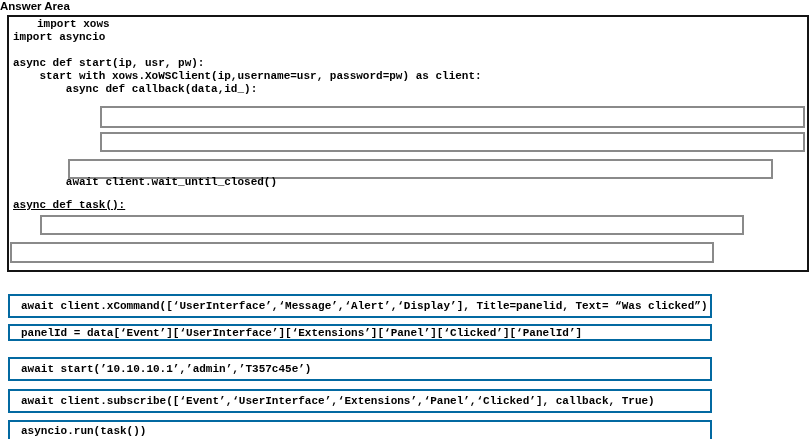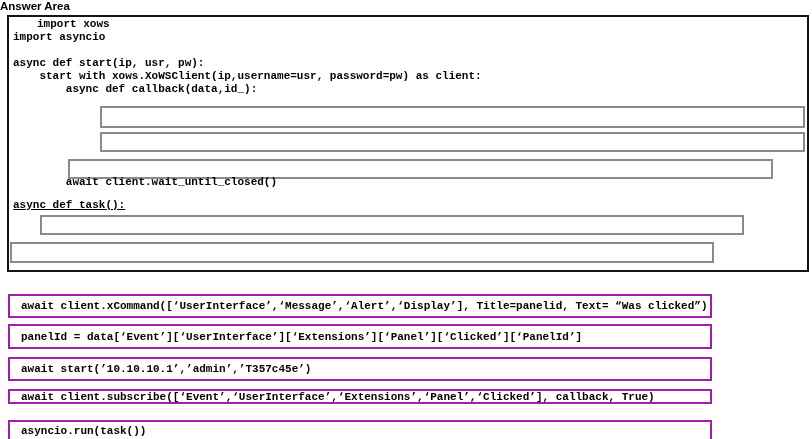--- a/index.html
+++ b/index.html
@@ -44,21 +44,21 @@
   .slot {
     position: absolute;
     background: #fff;
     border: 2px solid #8a8a8a;
   }
   .option {
     position: absolute;
     left: 8px;
     width: 704px;
     background: #fff;
-    border: 2px solid #a21caf;
+    border: 2px solid #0369a1;
     display: flex;
     align-items: center;
     padding-left: 11px;
     font-family: "Liberation Mono", "DejaVu Sans Mono", monospace;
     font-weight: bold;
     font-size: 11px;
     color: #000;
     white-space: pre;
     overflow: hidden;
   }
@@ -91,21 +91,21 @@
   <pre class="codeline" style="top:176px;font-family:Liberation Mono, monospace;">        await client.wait_until_closed()</pre>
 
   <pre class="codeline" style="top:199px;text-decoration:underline;">async def task():</pre>
 
   <div class="slot" style="left:40px; top:215px; width:704px; height:20px;"></div>
 
   <div class="slot" style="left:10px; top:242px; width:704px; height:21px;"></div>
 
   <div class="option" style="top:294px; height:24px;">await client.xCommand([‘UserInterface’,‘Message’,‘Alert’,‘Display’], Title=panelid, Text= “Was clicked”)</div>
 
-  <div class="option" style="top:324px; height:25px;">panelId = data[‘Event’][‘UserInterface’][‘Extensions’][‘Panel’][‘Clicked’][‘PanelId’]</div>
+  <div class="option" style="top:324px; height:17px;">panelId = data[‘Event’][‘UserInterface’][‘Extensions’][‘Panel’][‘Clicked’][‘PanelId’]</div>
 
   <div class="option" style="top:357px; height:24px;">await start(’10.10.10.1’,’admin’,’T357c45e’)</div>
 
-  <div class="option" style="top:389px; height:15px;">await client.subscribe([‘Event’,‘UserInterface’,‘Extensions’,‘Panel’,‘Clicked’], callback, True)</div>
+  <div class="option" style="top:389px; height:24px;">await client.subscribe([‘Event’,‘UserInterface’,‘Extensions’,‘Panel’,‘Clicked’], callback, True)</div>
 
   <div class="option" style="top:420px; height:22px;">asyncio.run(task())</div>
 
 </div>
 
 </body></html>

